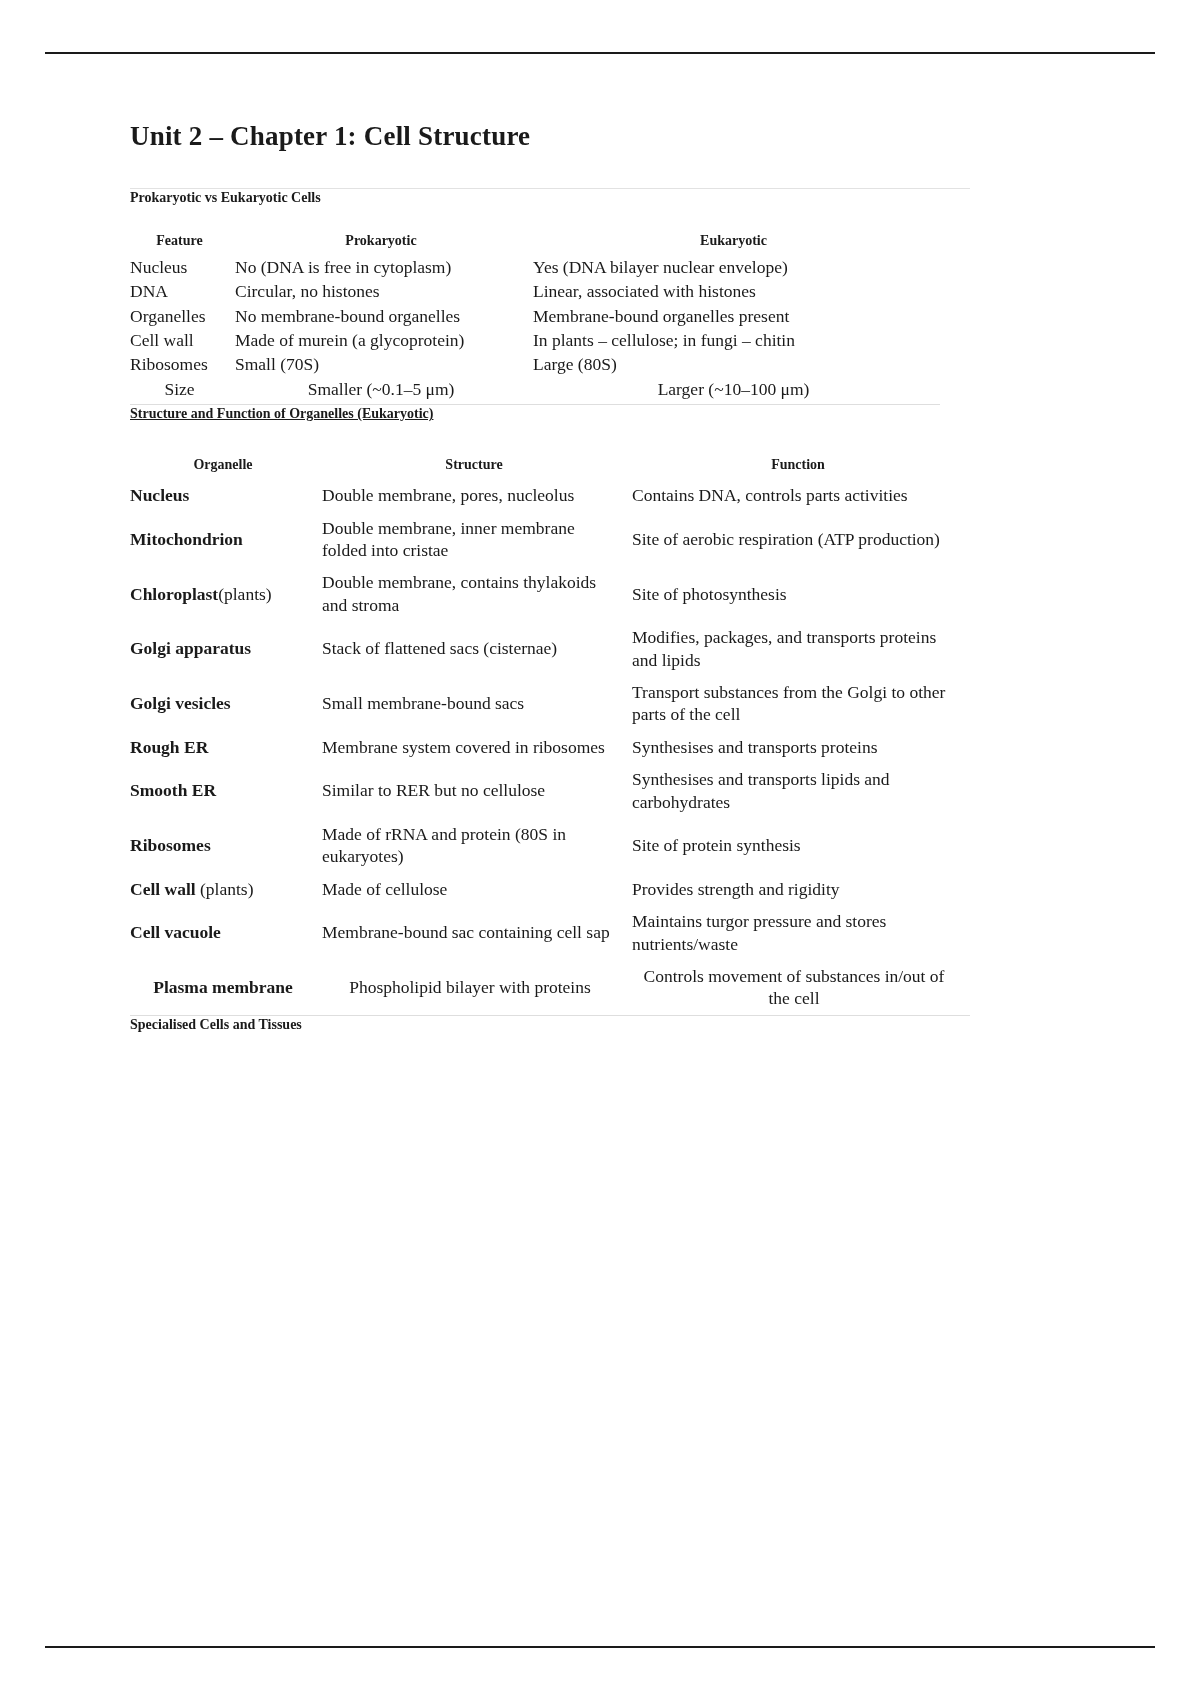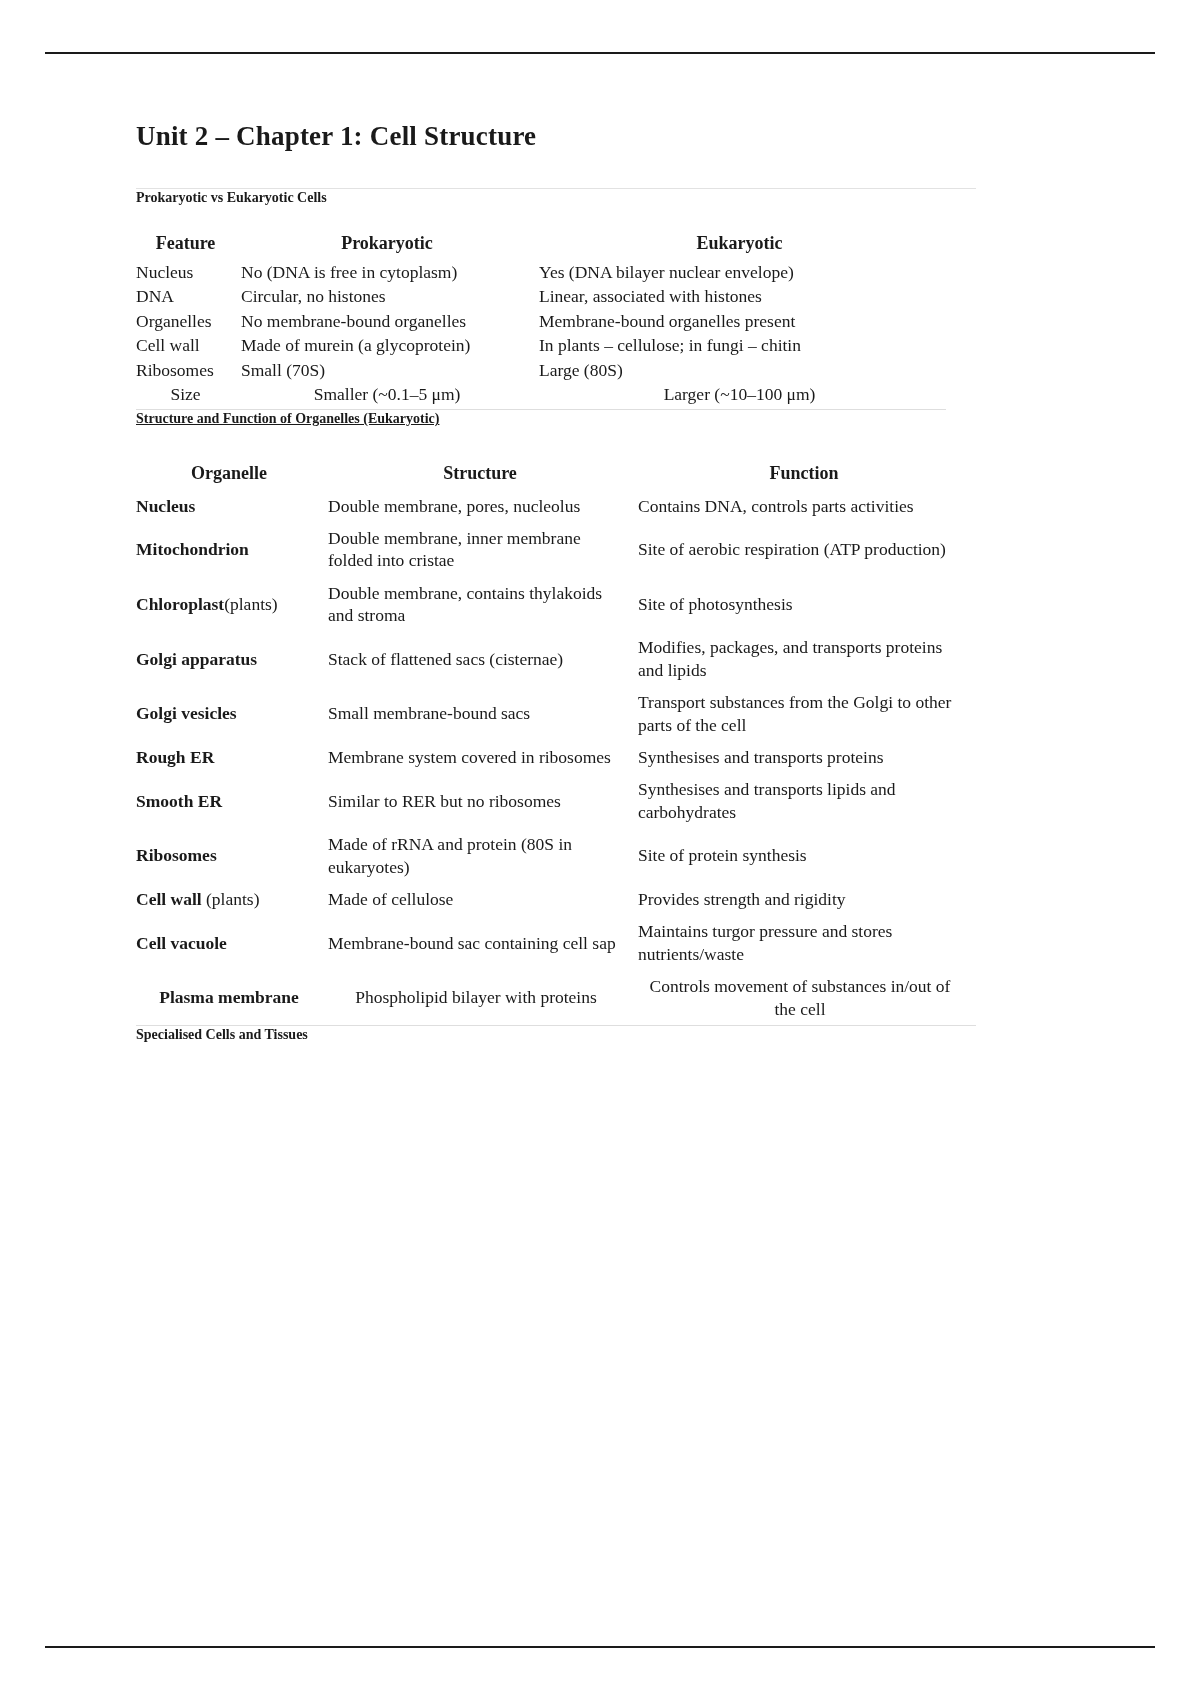--- a/index.html
+++ b/index.html
@@ -32,21 +32,21 @@
   .rule-bottom {
     position: absolute;
     left: 45px;
     right: 45px;
     bottom: 52px;
     height: 0;
     border-top: 2.5px solid #1a1a1a;
   }
   .content {
     position: absolute;
-    left: 136px;
+    left: 130px;
     top: 120px;
     width: 840px;
   }
   h1.doc-title {
     font-size: 27px;
     font-weight: bold;
     margin: 0;
     padding: 0 0 4px 0;
     letter-spacing: .2px;
     line-height: 1.25;
@@ -74,21 +74,21 @@
   }
   table.data td, table.data th {
     padding: 1px 6px 1px 0;
     vertical-align: middle;
     text-align: left;
   }
   table.data thead th {
     font-weight: bold;
     text-align: center;
     padding-bottom: 5px;
-    font-size: 18px;
+    font-size: 14px;
   }
   table.data tbody tr:last-child td {
     padding-bottom: 4px;
     text-align: center;
   }
   table.data {
     border-bottom: 1px solid #dedede;
   }
 
   
@@ -228,21 +228,21 @@
             <td class="structure">Small membrane-bound sacs</td>
             <td class="function">Transport substances from the Golgi to other parts of the cell</td>
           </tr>
           <tr>
             <td class="organelle-name"><span>Rough ER</span></td>
             <td class="structure">Membrane system covered in ribosomes</td>
             <td class="function">Synthesises and transports proteins</td>
           </tr>
           <tr>
             <td class="organelle-name"><span>Smooth ER</span></td>
-            <td class="structure">Similar to RER but no ribosomes</td>
+            <td class="structure">Similar to RER but no cellulose</td>
             <td class="function">Synthesises and transports lipids and carbohydrates</td>
           </tr>
           <tr>
             <td class="organelle-name"><span>Ribosomes</span></td>
             <td class="structure">Made of rRNA and protein (80S in eukaryotes)</td>
             <td class="function">Site of protein synthesis</td>
           </tr>
           <tr>
             <td class="organelle-name"><span>Cell wall</span><span class="qualifier"> (plants)</span></td>
             <td class="structure">Made of cellulose</td>

